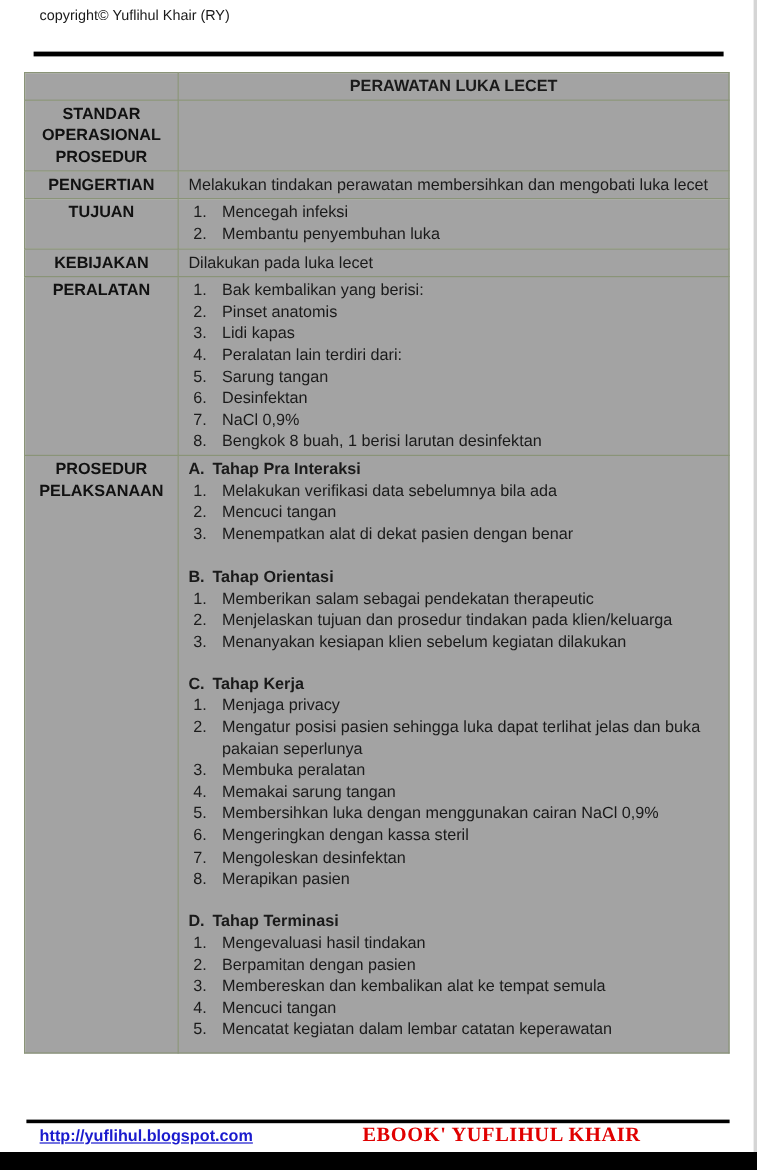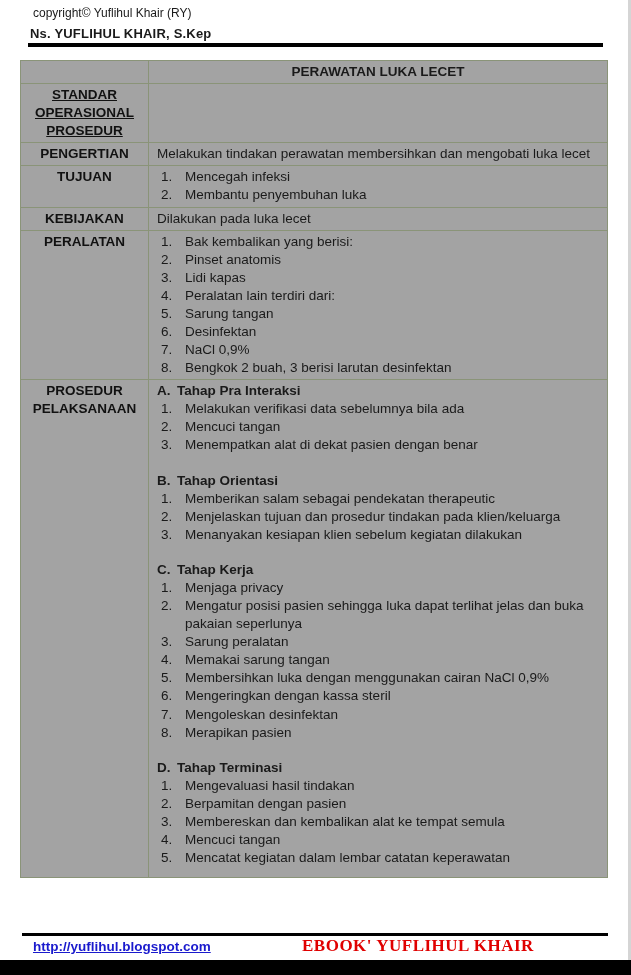--- a/index.html
+++ b/index.html
@@ -49,21 +49,21 @@
     width: 128px;
     text-align: center;
     font-weight: bold;
     background: #d6e1bd;
     color: #111;
   }
   td.title-cell {
     text-align: center;
     font-weight: bold;
   }
-  td.standar-cell { vertical-align: middle; text-decoration: underline; }
+  td.standar-cell { vertical-align: middle; }
   ol.num {
     list-style: none;
     margin: 0;
     padding: 0;
     counter-reset: n;
   }
   ol.num li {
     counter-increment: n;
     position: relative;
     padding-left: 28px;
@@ -113,21 +113,20 @@
     width: 3px; height: 975px;
     background: #d5d5d5;
   }
 </style>
 </head>
 <body>
 
 <div class="page">
 
   <div class="copyright-text">copyright© Yuflihul Khair (RY)</div>
-  <div class="author-text">Ns. YUFLIHUL KHAIR, S.Kep</div>
   <div class="top-rule"></div>
 
   <table class="sop-table">
     <tbody>
       <tr>
         <td class="label-cell"></td>
         <td class="title-cell">PERAWATAN LUKA LECET</td>
       </tr>
       <tr>
         <td class="label-cell standar-cell">STANDAR OPERASIONAL PROSEDUR</td>
@@ -154,21 +153,21 @@
         <td class="label-cell">PERALATAN</td>
         <td>
           <ol class="num">
             <li>Bak kembalikan yang berisi:</li>
             <li>Pinset anatomis</li>
             <li>Lidi kapas</li>
             <li>Peralatan lain terdiri dari:</li>
             <li>Sarung tangan</li>
             <li>Desinfektan</li>
             <li>NaCl 0,9%</li>
-            <li>Bengkok 2 buah, 3 berisi larutan desinfektan</li>
+            <li>Bengkok 8 buah, 1 berisi larutan desinfektan</li>
           </ol>
         </td>
       </tr>
       <tr>
         <td class="label-cell">PROSEDUR PELAKSANAAN</td>
         <td class="prosedur-cell">
 
           <div class="section">
             <div class="sec-h">
               <span class="sec-letter">A.</span><span>Tahap Pra Interaksi</span>
@@ -191,21 +190,21 @@
             </ol>
           </div>
 
           <div class="section">
             <div class="sec-h">
               <span class="sec-letter">C.</span><span>Tahap Kerja</span>
             </div>
             <ol class="num">
               <li>Menjaga privacy</li>
               <li>Mengatur posisi pasien sehingga luka dapat terlihat jelas dan buka pakaian seperlunya</li>
-              <li>Sarung peralatan</li>
+              <li>Membuka peralatan</li>
               <li>Memakai sarung tangan</li>
               <li>Membersihkan luka dengan menggunakan cairan NaCl 0,9%</li>
               <li>Mengeringkan dengan kassa steril</li>
               <li>Mengoleskan desinfektan</li>
               <li>Merapikan pasien</li>
             </ol>
           </div>
 
           <div class="section">
             <div class="sec-h">

